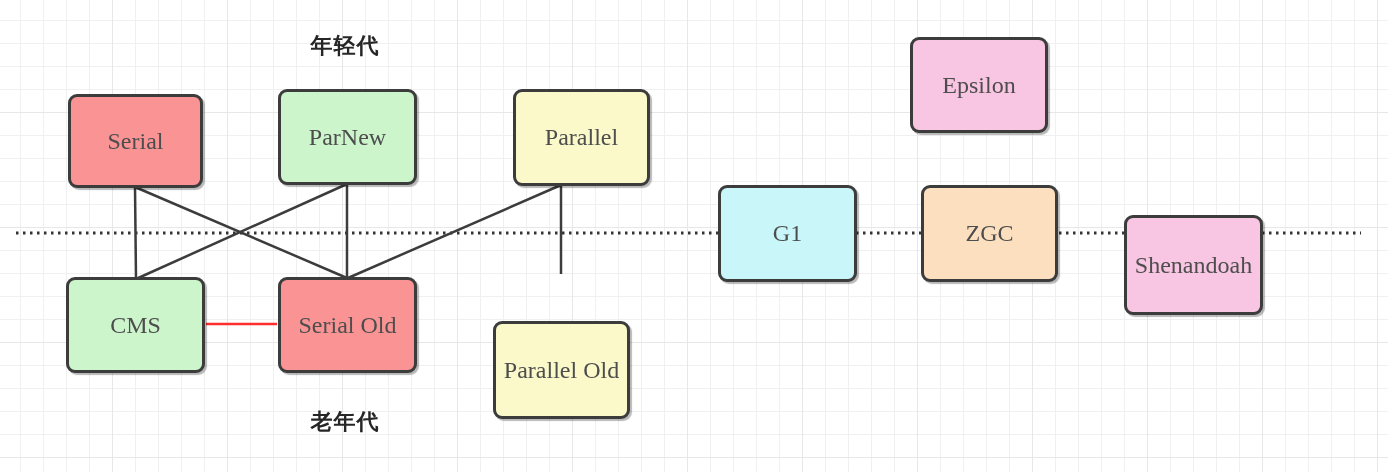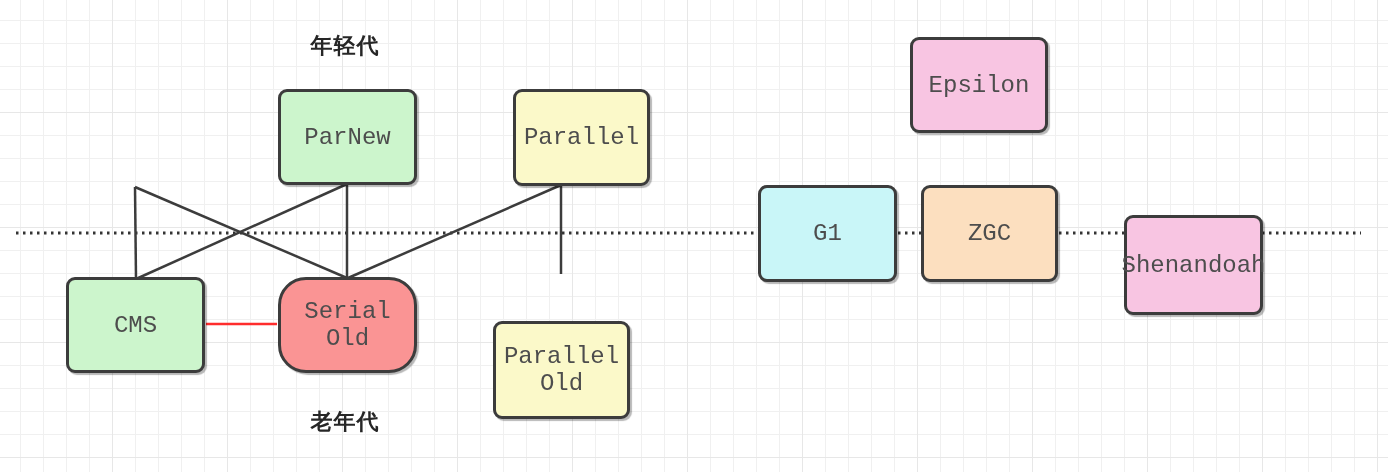--- a/index.html
+++ b/index.html
@@ -8,21 +8,21 @@
     width:1388px;height:472px;
     overflow:hidden;
     background-color:#ffffff;
     background-image:
       linear-gradient(to right, #e7e7e7 1px, transparent 1px),
       linear-gradient(to bottom, #e7e7e7 1px, transparent 1px),
       linear-gradient(to right, #f0f0f0 1px, transparent 1px),
       linear-gradient(to bottom, #f0f0f0 1px, transparent 1px);
     background-size:115px 115px,115px 115px,23px 23px,23px 23px;
     background-position:-3px -3px;
-    font-family:Liberation Mono, monospace;
+    font-family:Liberation Serif, serif;
   }
   .edge-layer{
     position:absolute;left:0;top:0;width:1392px;height:472px;
   }
   .node{
     position:absolute;
     box-sizing:border-box;
     border:3px solid #3c3c3c;
     border-radius:9px;
     display:flex;align-items:center;justify-content:center;
@@ -51,22 +51,23 @@
       <line x1="135" y1="187" x2="136" y2="279" stroke="#3c3c3c" stroke-width="2.5"></line>
       <line x1="135" y1="187" x2="347" y2="278" stroke="#3c3c3c" stroke-width="2.5"></line>
       <line x1="347" y1="184" x2="136" y2="279" stroke="#3c3c3c" stroke-width="2.5"></line>
       <line x1="347" y1="184" x2="347" y2="278" stroke="#3c3c3c" stroke-width="2.5"></line>
       <line x1="561" y1="185" x2="348" y2="278" stroke="#3c3c3c" stroke-width="2.5"></line>
       <line x1="561" y1="185" x2="561" y2="274" stroke="#3c3c3c" stroke-width="2.5"></line>
       <line x1="206" y1="324" x2="277" y2="324" stroke="#ff2d2d" stroke-width="2.5"></line>
     </svg>
   <div class="gen-label" id="young-label" style="left: 270px; top: 31px;">年轻代</div>
   <div class="gen-label" id="old-label" style="left: 270px; top: 407px;">老年代</div>
+<div class="node" style="left: 68px; top: 94px; width: 135px; height: 94px; background: rgb(250, 148, 148);">Serial</div>
     <div class="node" style="left: 278px; top: 89px; width: 139px; height: 96px; background: rgb(204, 245, 204);">ParNew</div>
     <div class="node" style="left: 513px; top: 89px; width: 137px; height: 97px; background: rgb(251, 249, 201);">Parallel</div>
     <div class="node" style="left: 66px; top: 277px; width: 139px; height: 96px; background: rgb(204, 245, 204);">CMS</div>
-    <div class="node" style="left: 278px; top: 277px; width: 139px; height: 96px; background: rgb(250, 148, 148); border-radius: 28px;">Serial Old</div>
+    <div class="node" style="left: 278px; top: 277px; width: 139px; height: 96px; background: rgb(250, 148, 148);">Serial Old</div>
     <div class="node" style="left: 493px; top: 273px; width: 137px; height: 98px; background: rgb(251, 249, 201); margin-top: 48px;">Parallel Old</div>
-    <div class="node" style="left: 758px; top: 185px; width: 139px; height: 97px; background: rgb(201, 246, 248); text-align: center;">G1</div>
+    <div class="node" style="left: 718px; top: 185px; width: 139px; height: 97px; background: rgb(201, 246, 248); text-align: center;">G1</div>
     <div class="node" style="left: 921px; top: 185px; width: 137px; height: 97px; background: rgb(252, 223, 191);">ZGC</div>
     <div class="node" style="left: 1124px; top: 183px; width: 139px; height: 100px; background: rgb(248, 197, 226); margin-top: 32px;">Shenandoah</div>
     <div class="node" style="left: 910px; top: 37px; width: 138px; height: 96px; background: rgb(248, 197, 226);">Epsilon</div>
   </div>
 
 </body></html>

